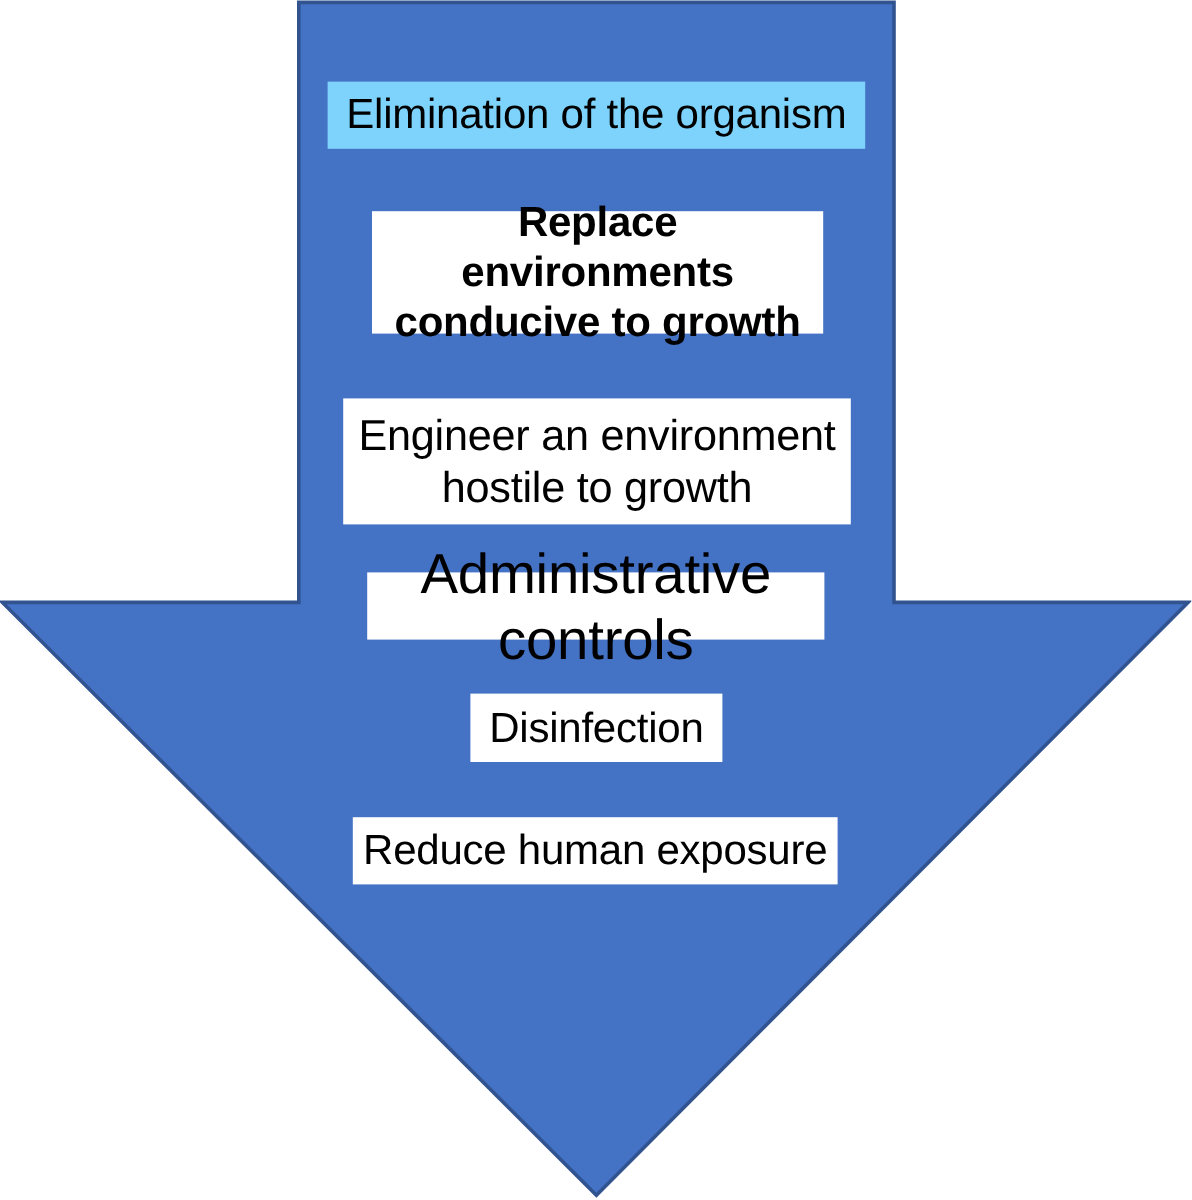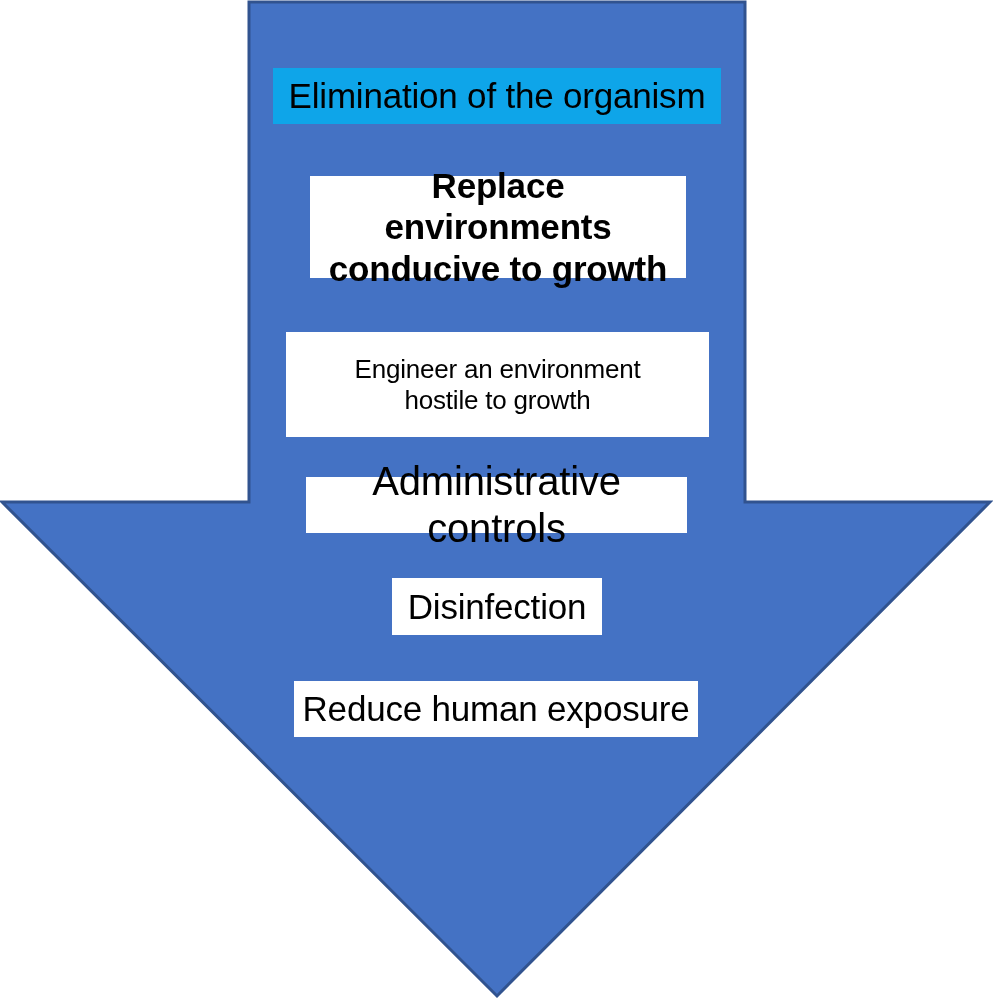--- a/index.html
+++ b/index.html
@@ -39,35 +39,35 @@
     font-weight: 400;
     font-size: 35px;
     line-height: 1.18;
     letter-spacing: -0.2px;
     padding: 0 8px;
     white-space: pre-line;
   }
   
   #box-1 { left: 273px; top: 68px;  width: 448px; height: 56px;  font-size: 35px; }
   #box-2 { left: 310px; top: 176px; width: 376px; height: 102px; font-size: 35px; font-weight: bold; }
-  #box-3 { left: 286px; top: 332px; width: 423px; height: 105px; font-size: 26px; text-align: center; }
-  #box-4 { left: 306px; top: 477px; width: 381px; height: 56px;  font-size: 40px; }
+  #box-3 { left: 286px; top: 332px; width: 423px; height: 105px; font-size: 36px; text-align: center; }
+  #box-4 { left: 306px; top: 477px; width: 381px; height: 56px;  font-size: 47px; }
   #box-5 { left: 392px; top: 578px; width: 210px; height: 57px;  font-size: 35px; }
   #box-6 { left: 294px; top: 681px; width: 404px; height: 56px;  font-size: 35px; }
 </style>
 </head>
 <body>
 
 <div id="canvas" style="background: rgb(255, 255, 255);">
 
   <svg id="arrow-svg" viewBox="0 0 993 1000" xmlns="http://www.w3.org/2000/svg" aria-hidden="true">
     <polygon points="249,2 745,2 745,502 990,502 497,996 2,502 249,502" fill="#4472C4" stroke="#31538F" stroke-width="3" stroke-linejoin="miter"></polygon>
   </svg>
 
-  <div class="label-box" id="box-1" style="background: #0ea5e9; color: rgb(0, 0, 0);">Elimination of the organism</div>
+  <div class="label-box" id="box-1" style="background: #7dd3fc; color: rgb(0, 0, 0);">Elimination of the organism</div>
 
   <div class="label-box" id="box-2" style="background: rgb(255, 255, 255); color: rgb(0, 0, 0);">Replace environments
 conducive to growth</div>
 
   <div class="label-box" id="box-3" style="background: rgb(255, 255, 255); color: rgb(0, 0, 0);">Engineer an environment
 hostile to growth</div>
 
   <div class="label-box" id="box-4" style="background: rgb(255, 255, 255); color: rgb(0, 0, 0);">Administrative controls</div>
 
   <div class="label-box" id="box-5" style="background: rgb(255, 255, 255); color: rgb(0, 0, 0);">Disinfection</div>

